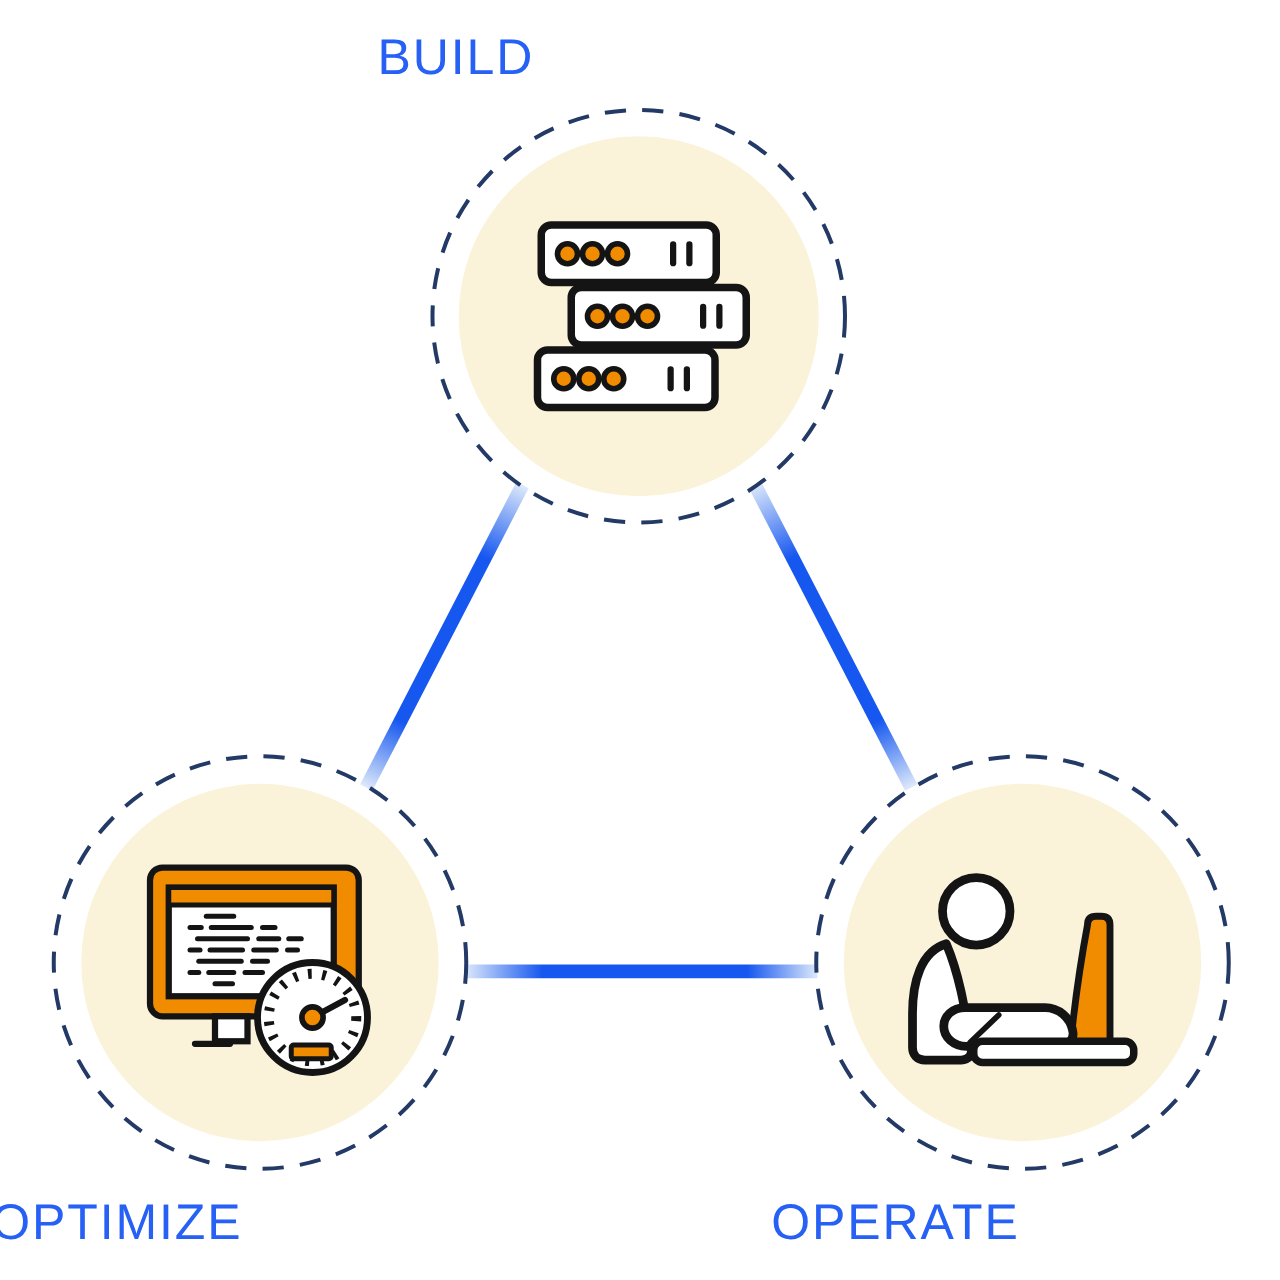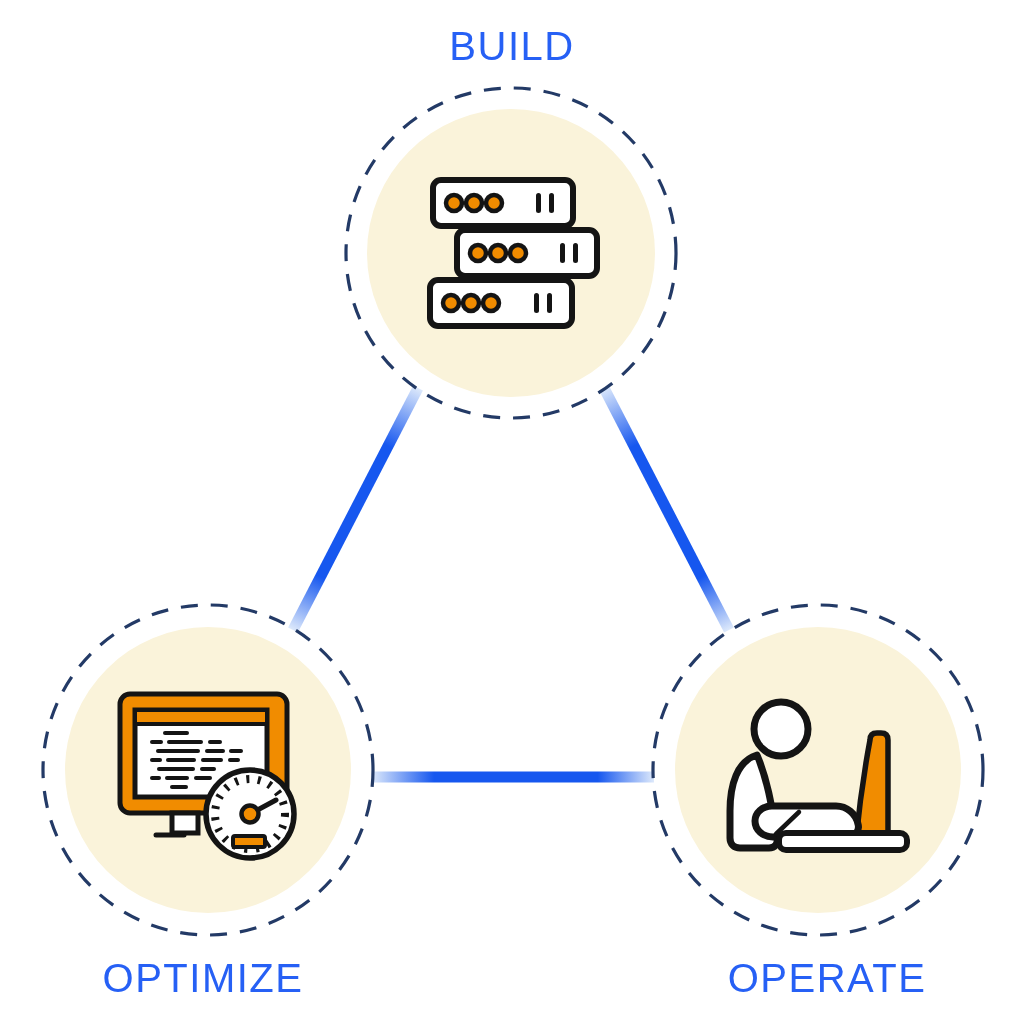--- a/index.html
+++ b/index.html
@@ -19,21 +19,20 @@
 
   .ink{stroke:var(--icon-outline-black,#141414);}
   .white-fill{fill:#ffffff;}
   .orange-fill{fill:var(--icon-orange,#f18c00);}
   .black-fill{fill:var(--icon-outline-black,#141414);}
 
   
   .label{
     position:absolute;
     width:420px;
-    text-align:center;
     font-size:40px;
     font-weight:500;
     letter-spacing:1.5px;
     color:var(--label-blue,#2660f5);
     user-select:none;
   }
   #label-build{left:302px;top:24px;}
   #label-optimize{left:-7px;top:956px;}
   #label-operate{left:617px;top:956px;}
 </style>

